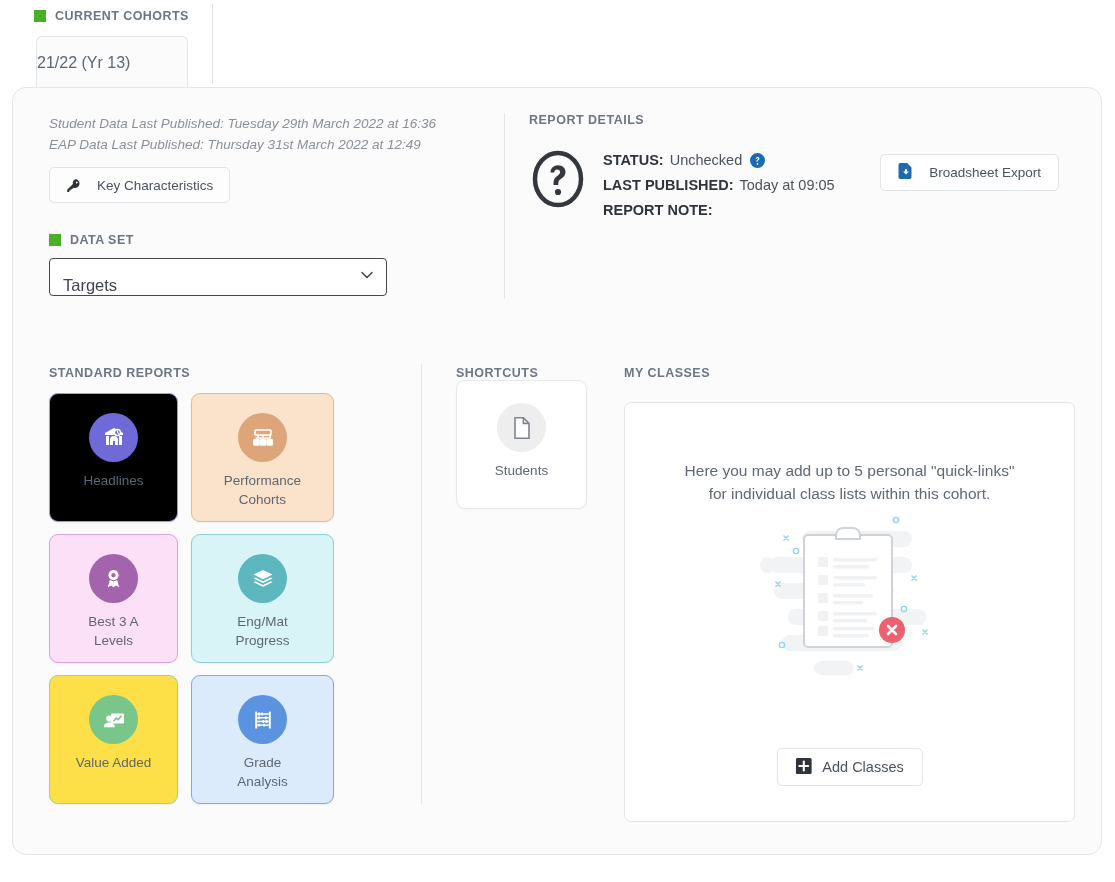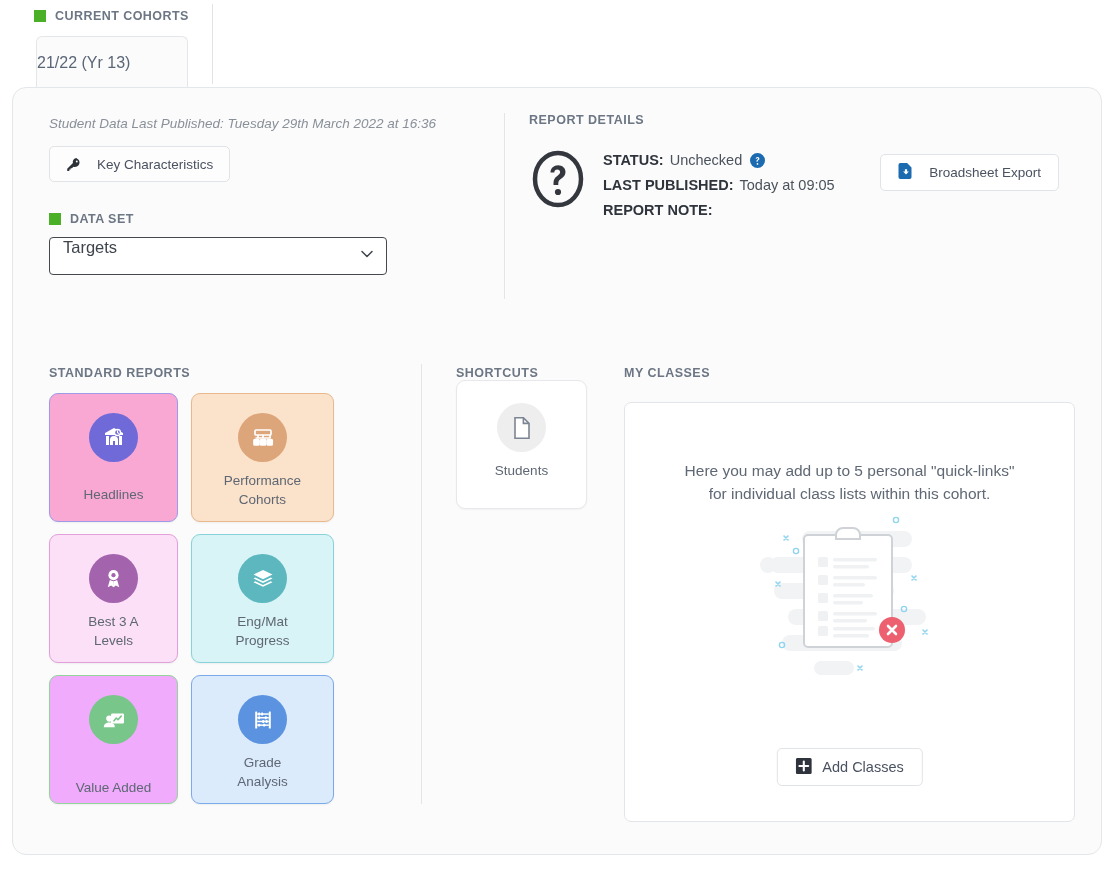--- a/index.html
+++ b/index.html
@@ -72,21 +72,21 @@
   .dataset-legend {
     display: flex; align-items: center; gap: 9px; margin-top: 30px;
   }
   .select-wrap {
     position: relative; margin-top: 11px;
     width: 338px; height: 38px;
   }
   .select-box {
     width: 100%; height: 100%;
     background: #ffffff; border: 1px solid #45484c; border-radius: 4px;
-    display: flex; align-items: flex-start;
+    display: flex; align-items: flex-end;
     padding: 0 13px; font-size: 16.5px; color: #3f444c;
     cursor: pointer;
   }
   .chev {
     position: absolute; right: 12px; top: 50%;
     transform: translateY(-50%); pointer-events: none;
   }
 
   .vrule-mid {
     position: absolute; left: 491px; top: 25px;
@@ -186,20 +186,21 @@
   <div class="vrule-top"></div>
   <div class="tab-active">
     <span>21/22 (Yr 13)</span>
   </div>
 </div>
 
 <div class="card">
 
   <div class="upper-left">
     <div class="published">Student Data Last Published: Tuesday 29th March 2022 at 16:36</div>
+    <div class="published">EAP Data Last Published: Thursday 31st March 2022 at 12:49</div>
 
     <div class="btn btn-key">
       <span class="key-icon">
         <svg width="15" height="15" viewBox="0 0 16 16">
             <path fill="#2d3138" d="M11.2 1.2a4 4 0 0 0-3.8 5.3L1.3 12.6v2.2h2.2v-1.4h1.4v-1.4h1.4l1.6-1.6a4 4 0 1 0 3.3-9.2zm1.3 3.6a1 1 0 1 1-1-1 1 1 0 0 1 1 1z"></path>
           </svg>
       </span>
       <span>Key Characteristics</span>
     </div>
 
@@ -265,21 +266,21 @@
       <span>Broadsheet Export</span>
     </div>
   </div>
 
   <div class="lower">
 
     <div class="col-std">
       <div class="section-title">STANDARD REPORTS</div>
       <div class="tiles">
 
-        <div class="tile" style="background:#f9a8d4;border:1px solid #9e9ae8;gap:14px;">
+        <div class="tile" style="background:#000000;border:1px solid #9e9ae8;">
           <div class="tile-circle" style="background:#6f6ad8;">
             <svg width="24" height="24" viewBox="0 0 24 24" fill="#fff">
               <path d="M12 2 3 7v2h18V7l-9-5z"></path>
                 <rect x="4" y="10" width="3" height="9"></rect>
                 <rect x="17" y="10" width="3" height="9"></rect>
               <path d="M8 19v-5a4 4 0 0 1 8 0v5h-3v-4h-2v4H8z"></path>
               <circle cx="15.5" cy="6.5" r="3" fill="#6f6ad8" stroke="#fff" stroke-width="1.3"></circle>
               <path d="M15.5 4.8v1.8l1.2.8" stroke="#fff" stroke-width="1.1" fill="none" stroke-linecap="round"></path>
             </svg>
           </div>
@@ -317,21 +318,21 @@
             <svg width="24" height="24" viewBox="0 0 24 24" fill="#fff">
               <path d="M12 3 2.5 7.6 12 12.2l9.5-4.6L12 3z"></path>
               <path d="M12 14.2 4.3 10.5 2.5 11.4 12 16l9.5-4.6-1.8-.9L12 14.2z"></path>
               <path d="M12 18 4.3 14.3l-1.8.9L12 19.8l9.5-4.6-1.8-.9L12 18z"></path>
             </svg>
           </div>
           <div class="tile-label" style="white-space:pre-line">Eng/Mat
 Progress</div>
         </div>
 
-        <div class="tile" style="background:#f0abfc;border:1px solid #93d49a;gap:25px;">
+        <div class="tile" style="background:#fde047;border:1px solid #93d49a;">
           <div class="tile-circle" style="background:#78c68a;">
             <svg width="24" height="24" viewBox="0 0 24 24">
               <rect x="9" y="5.5" width="13" height="10" rx="1.2" fill="#fff"></rect>
               <path d="M12 12.8 14.3 10l1.7 1.7 3.2-3.6" stroke="#78c68a" stroke-width="1.6" fill="none" stroke-linecap="round" stroke-linejoin="round"></path>
               <circle cx="7.3" cy="10.6" r="3.1" fill="#fff"></circle>
               <path d="M1.8 19.2c0-3 2.5-4.6 5.5-4.6s5.5 1.6 5.5 4.6H1.8z" fill="#fff"></path>
             </svg>
           </div>
           <div class="tile-label">Value Added</div>
         </div>

